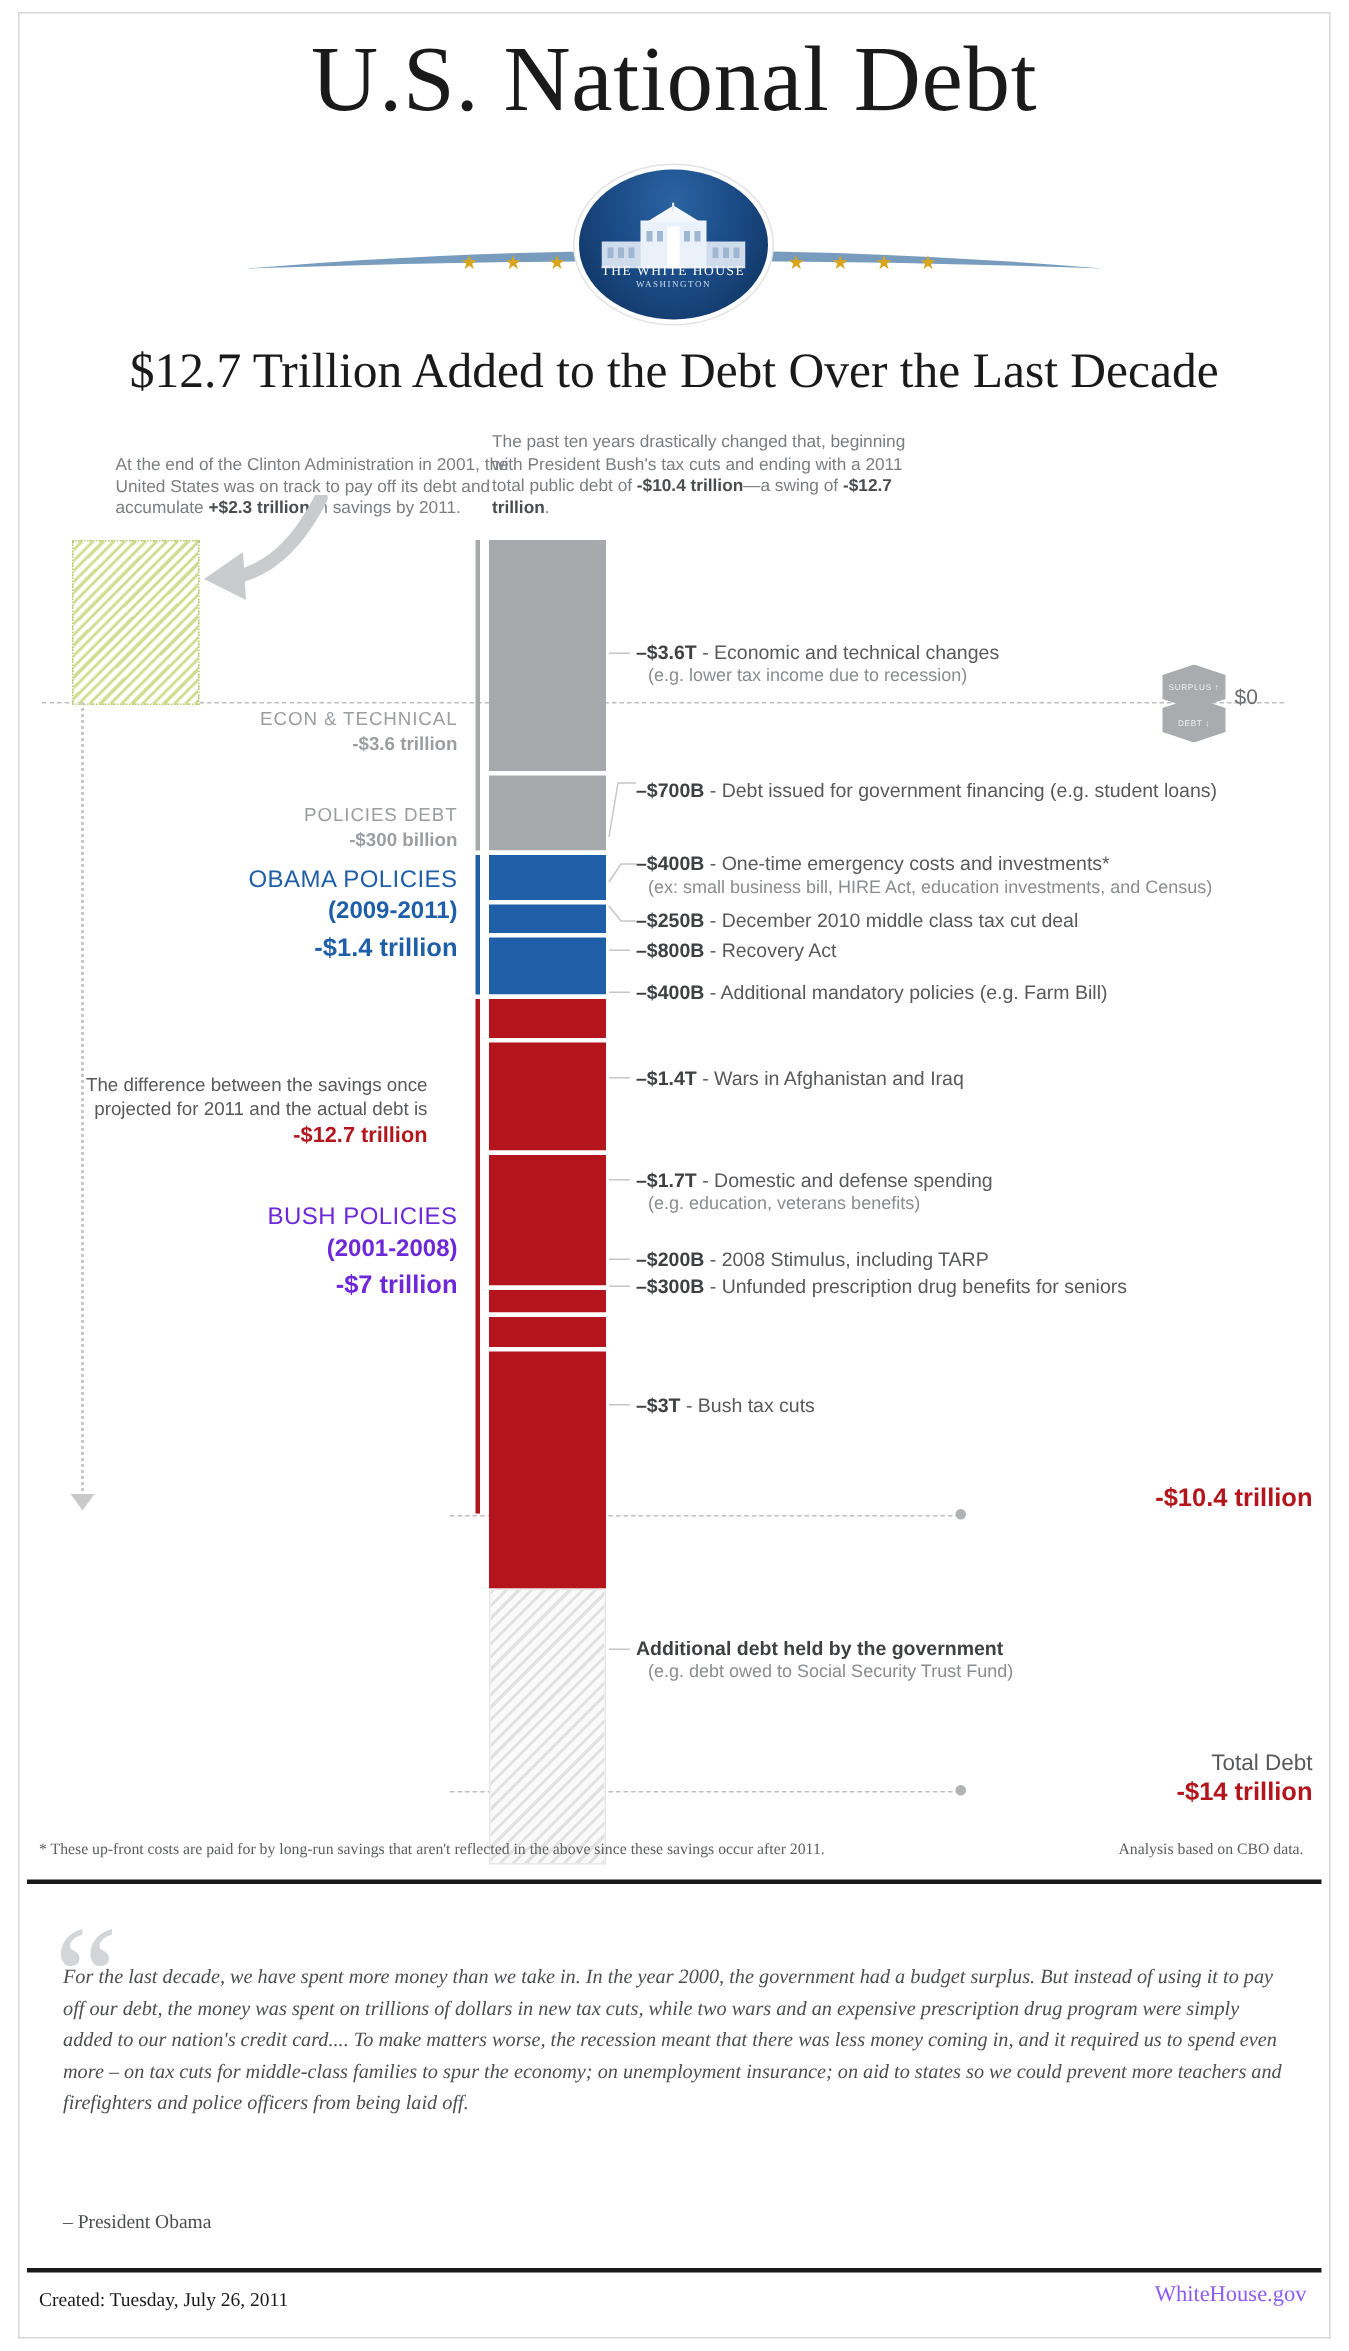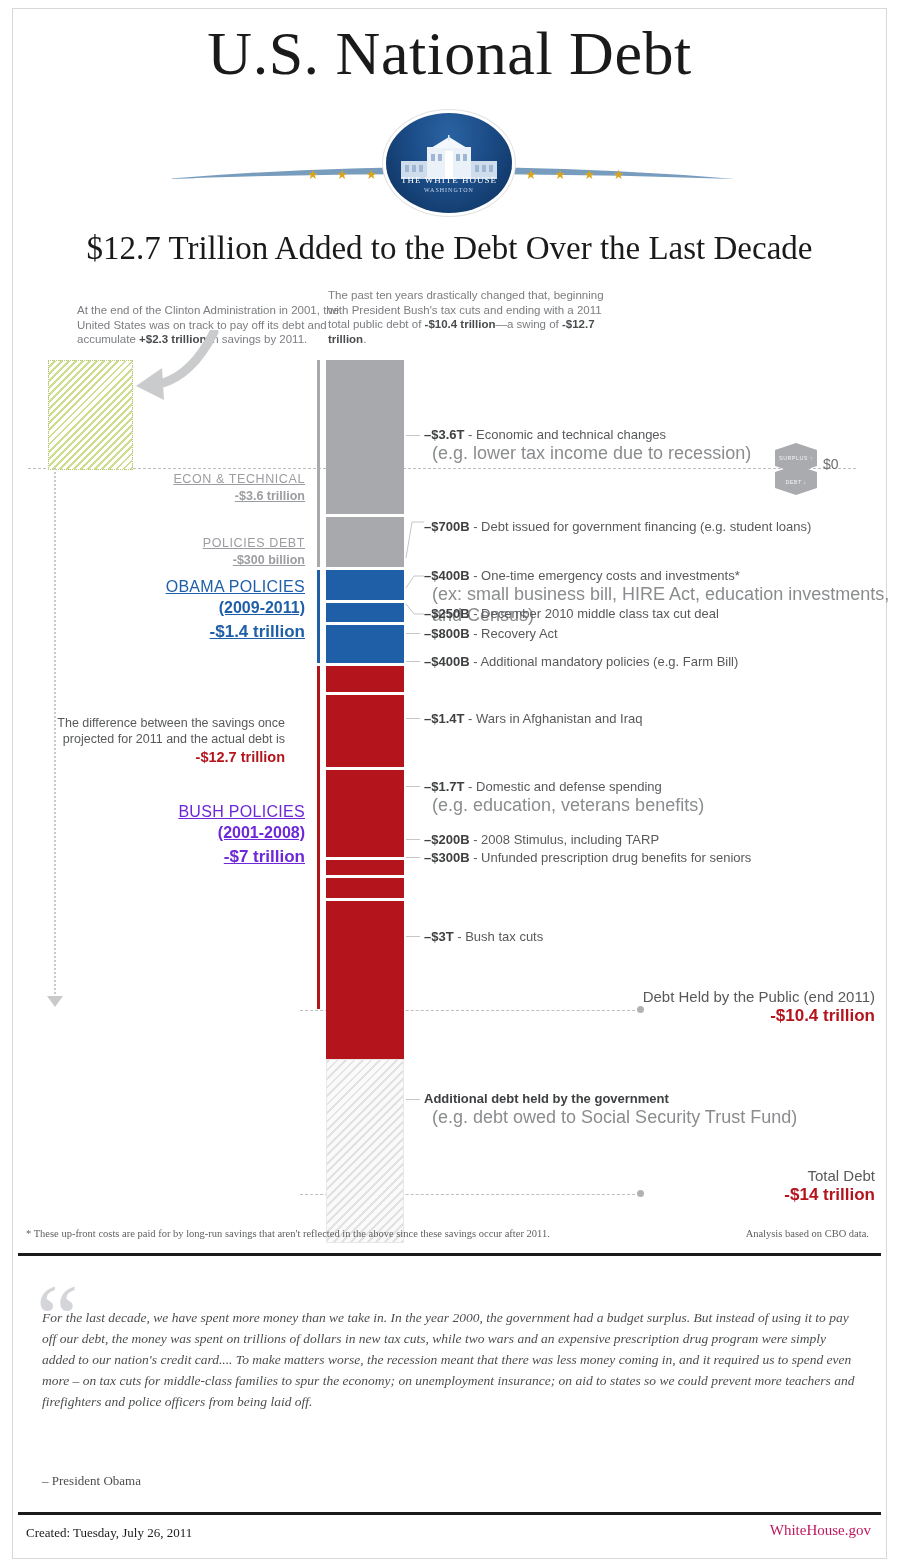--- a/index.html
+++ b/index.html
@@ -81,35 +81,35 @@
   .hatchseg{
     width:78px;
     background:repeating-linear-gradient(-45deg,#e2e2e2 0 2px,#fafafa 2px 6px);
     border:1px solid #e8e8e8;box-sizing:border-box;
   }
 
   
   .acc{position:absolute;width:3px;}
 
   
-  .glabel{position:absolute;text-align:right;text-decoration:underline;}
+  .glabel{position:absolute;text-align:right;}
   .glabel .l1{font-size:12.5px;letter-spacing:.6px;}
   .glabel .l2{font-size:12.5px;font-weight:bold;margin-top:3px;}
   .glabel.big .l1{font-size:16px;letter-spacing:.3px;}
   .glabel.big .l2{font-size:16px;}
   .glabel.big .l3{font-size:17px;font-weight:bold;margin-top:5px;}
 
   .gray{color:#9b9da0;}
   .blue{color:#1f5fa8;}
   .red{color:#6d28d9;}
 
   
   .callout{position:absolute;left:424px;font-size:13px;color:#58595b;}
   .callout .amt{font-weight:bold;color:#3f4042;}
-  .callout .sub{display:block;font-size:18px;color:#8a8c8e;padding-left:8px;margin-top:1px;}
+  .callout .sub{display:block;font-size:12px;color:#8a8c8e;padding-left:8px;margin-top:1px;}
   .leader{position:absolute;height:0;border-top:1px solid #c6c6c6;}
   .leader-curve{position:absolute;}
 
   
   .diffnote{position:absolute;left:30px;top:715px;width:255px;text-align:right;font-size:12.5px;line-height:16px;color:#58595b;}
   .diffnote .big{display:block;font-size:14.5px;font-weight:bold;color:#b4151c;margin-top:2px;}
 
   
   .hexwrap{position:absolute;left:772px;top:443px;width:48px;height:52px;}
   .zerolabel{position:absolute;left:823px;top:456px;font-size:14px;color:#6d6e71;}
@@ -134,21 +134,21 @@
   .quote{
     position:absolute;left:42px;top:1307px;width:820px;
     font-family:"Liberation Serif",serif;font-style:italic;font-size:13.5px;line-height:21px;color:#4c4e50;
   }
   .quote p{margin:0 0 16px 0;}
   .attrib{
     position:absolute;left:42px;top:1473px;
     font-family:"Liberation Serif",serif;font-size:13px;color:#4c4e50;
   }
   .created{position:absolute;left:26px;top:1525px;font-family:"Liberation Serif",serif;font-size:13px;color:#1a1a1a;}
-  .site{position:absolute;right:28px;top:1522px;font-family:"Liberation Serif",serif;font-size:15px;color:#be185d;}
+  .site{position:absolute;right:28px;top:1522px;font-family:"Liberation Serif",serif;font-size:15px;color:#8b5cf6;}
 </style>
 </head>
 <body>
 
 <div class="page">
 
   <div class="frame-left"></div>
   <div class="frame-right"></div>
   <div class="frame-top"></div>
   <div class="frame-bottom"></div>
@@ -344,21 +344,20 @@
         <polygon points="24,0 45,7 45,23 24,30 3,23 3,7" fill="#a9abae"></polygon>
         <polygon points="24,52 45,45 45,29 24,22 3,29 3,45" fill="#a9abae"></polygon>
         <text x="24" y="17" font-family="Liberation Sans, sans-serif" font-size="5.5" fill="#f2f2f2" text-anchor="middle" letter-spacing="0.4">SURPLUS ↑</text>
         <text x="24" y="41" font-family="Liberation Sans, sans-serif" font-size="5.5" fill="#f2f2f2" text-anchor="middle" letter-spacing="0.4">DEBT ↓</text>
       </svg>
     </div>
     <div class="zerolabel">$0</div>
 
     <div class="dot" style="left:637px;top:1006px;"></div>
     <div class="endlabel" style="left:480px;top:988px;width:395px;">
-      <div class="t">Debt Held by the Public (end 2011)</div>
       <div class="v">-$10.4 trillion</div>
     </div>
 
     <div class="dot" style="left:637px;top:1190px;"></div>
     <div class="endlabel" style="left:480px;top:1167px;width:395px;">
       <div class="t">Total Debt</div>
       <div class="v">-$14 trillion</div>
     </div>
 
   </div>

